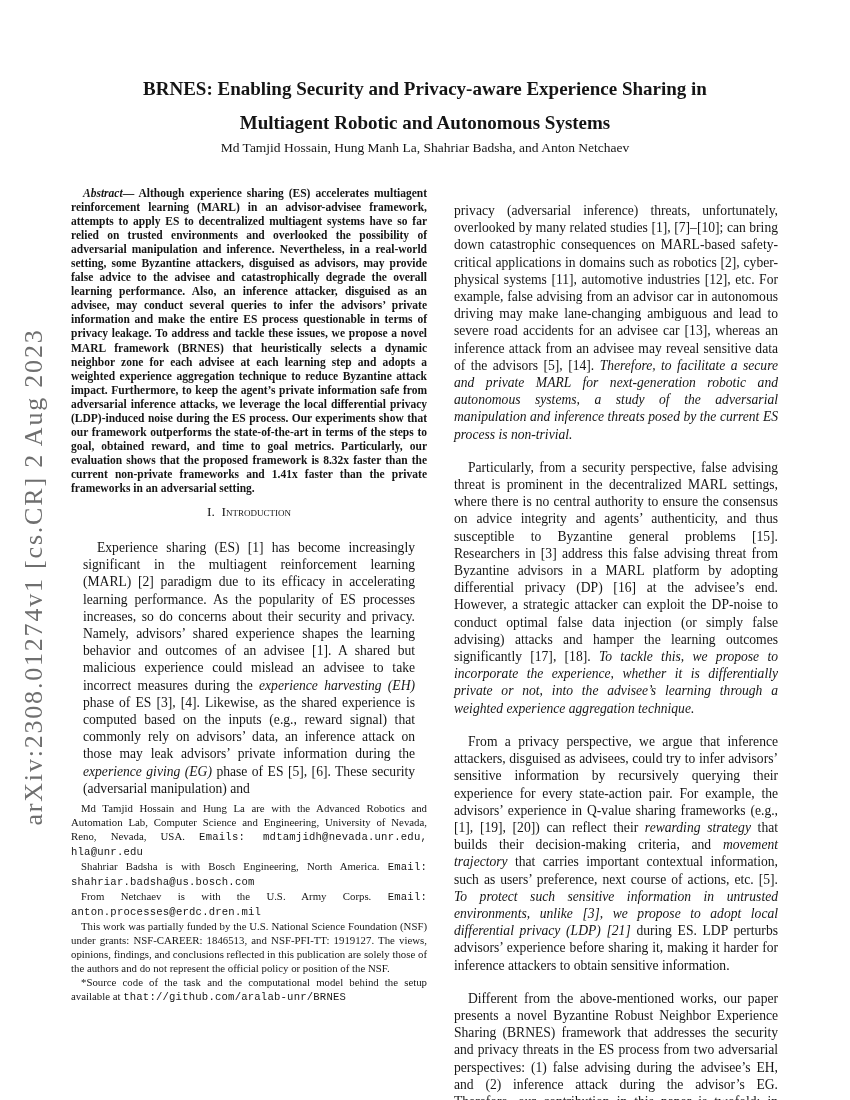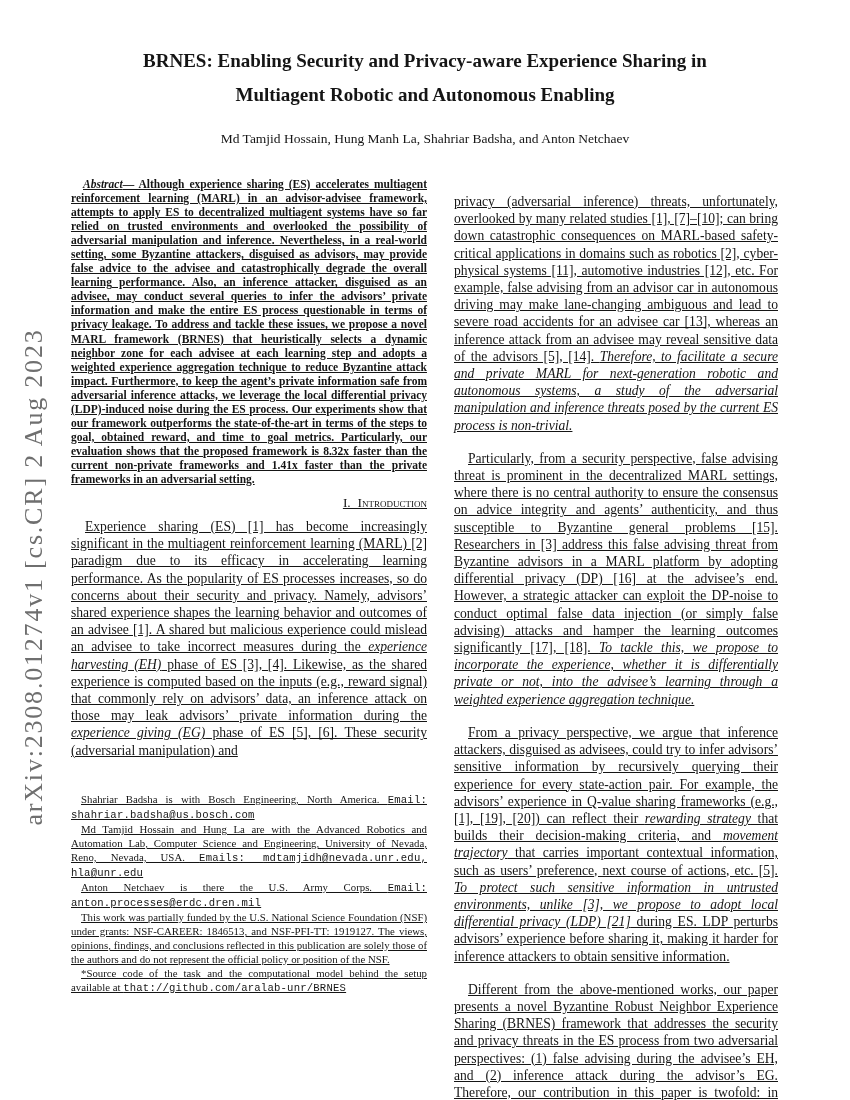--- a/index.html
+++ b/index.html
@@ -16,64 +16,63 @@
   .watermark {
     position: absolute;
     left: 34px;
     top: 577px;
     transform: translate(-50%, -50%) rotate(-90deg);
     white-space: nowrap;
     font-size: 26px;
     letter-spacing: 1.8px;
     color: #6f6f6f;
   }
-  .title-block { padding-top: 44px; text-align: center; }
+  .title-block { padding-top: 72px; text-align: center; }
   .paper-title {
     font-size: 19px;
     font-weight: bold;
     line-height: 34px;
     margin: 0;
   }
   .paper-authors {
-    margin-top: 19px;
+    margin-top: 0;
     font-size: 13.5px;
   }
   .columns {
     margin: 30px 55px 0 71px;
     display: flex;
     gap: 11px;
     height: 818px;
-    text-decoration: underline;
   }
   .col { width: 356px; flex: 0 0 356px; }
   .col-left { display: flex; flex-direction: column; }
   .abstract-para {
     font-size: 11.5px;
     font-weight: bold;
     line-height: 14.05px;
     text-align: justify;
     text-indent: 12px;
     hyphens: auto;
     flex-shrink: 0;
     margin: 0;
   }
   .section-heading {
-    text-align: right;
+    text-align: center;
     font-size: 13.5px;
     font-variant: small-caps;
     margin: 9px 0 7px 0;
     flex-shrink: 0;
   }
   .body-para {
     font-size: 13.6px;
     line-height: 17.2px;
     text-align: justify;
     text-indent: 14px;
     hyphens: auto;
-    margin: 0;
+    margin: 12px;
   }
   .body-para.no-indent { text-indent: 0; }
   .intro-flow { flex-shrink: 1; min-height: 0; overflow: hidden; }
   .footnotes {
     margin-top: auto;
     flex-shrink: 0;
     font-size: 10.8px;
     line-height: 14px;
     text-align: justify;
     hyphens: auto;
@@ -91,37 +90,37 @@
 </head>
 <body>
 
 <div class="page">
 
   <div class="watermark">arXiv:2308.01274v1  [cs.CR]  2 Aug 2023</div>
 
   <div class="title-block">
     <h1 class="paper-title">
       <span>BRNES: Enabling Security and Privacy-aware Experience Sharing in</span><br>
-      <span>Multiagent Robotic and Autonomous Enabling</span>
+      <span>Multiagent Robotic and Autonomous Systems</span>
     </h1>
     <div class="paper-authors">Md Tamjid Hossain, Hung Manh La, Shahriar Badsha, and Anton Netchaev</div>
   </div>
 
   <div class="columns">
 
     <div class="col col-left">
       <p class="abstract-para"><span class="seg-label">Abstract</span><span>— Although experience sharing (ES) accelerates multiagent reinforcement learning (MARL) in an advisor-advisee framework, attempts to apply ES to decentralized multiagent systems have so far relied on trusted environments and overlooked the possibility of adversarial manipulation and inference. Nevertheless, in a real-world setting, some Byzantine attackers, disguised as advisors, may provide false advice to the advisee and catastrophically degrade the overall learning performance. Also, an inference attacker, disguised as an advisee, may conduct several queries to infer the advisors’ private information and make the entire ES process questionable in terms of privacy leakage. To address and tackle these issues, we propose a novel MARL framework (BRNES) that heuristically selects a dynamic neighbor zone for each advisee at each learning step and adopts a weighted experience aggregation technique to reduce Byzantine attack impact. Furthermore, to keep the agent’s private information safe from adversarial inference attacks, we leverage the local differential privacy (LDP)-induced noise during the ES process. Our experiments show that our framework outperforms the state-of-the-art in terms of the steps to goal, obtained reward, and time to goal metrics. Particularly, our evaluation shows that the proposed framework is 8.32x faster than the current non-private frameworks and 1.41x faster than the private frameworks in an adversarial setting.</span></p>
       <div class="section-heading">I.&nbsp;&nbsp;Introduction</div>
       <div class="intro-flow">
         <p class="body-para"><span>Experience sharing (ES) [1] has become increasingly significant in the multiagent reinforcement learning (MARL) [2] paradigm due to its efficacy in accelerating learning performance. As the popularity of ES processes increases, so do concerns about their security and privacy. Namely, advisors’ shared experience shapes the learning behavior and outcomes of an advisee [1]. A shared but malicious experience could mislead an advisee to take incorrect measures during the </span><span class="seg-i">experience harvesting (EH)</span><span> phase of ES [3], [4]. Likewise, as the shared experience is computed based on the inputs (e.g., reward signal) that commonly rely on advisors’ data, an inference attack on those may leak advisors’ private information during the </span><span class="seg-i">experience giving (EG)</span><span> phase of ES [5], [6]. These security (adversarial manipulation) and</span></p>
       </div>
       <div class="footnotes">
+        <p class="footnote"><span>Md Tamjid Hossain and Hung La are with the Advanced Robotics and Automation Lab, Computer Science and Engineering, University of Nevada, Reno, Nevada, USA. </span><span class="seg-m">Emails: </span><span class="seg-m">mdtamjidh@nevada.unr.edu, hla@unr.edu</span></p>
         <p class="footnote"><span>Shahriar Badsha is with Bosch Engineering, North America. </span><span class="seg-m">Email: </span><span class="seg-m">shahriar.badsha@us.bosch.com</span></p>
-        <p class="footnote"><span>Md Tamjid Hossain and Hung La are with the Advanced Robotics and Automation Lab, Computer Science and Engineering, University of Nevada, Reno, Nevada, USA. </span><span class="seg-m">Emails: </span><span class="seg-m">mdtamjidh@nevada.unr.edu, hla@unr.edu</span></p>
-        <p class="footnote"><span>Anton Netchaev is there the U.S. Army Corps. </span><span class="seg-m">Email: </span><span class="seg-m">anton.processes@erdc.dren.mil</span></p>
+        <p class="footnote"><span>From Netchaev is with the U.S. Army Corps. </span><span class="seg-m">Email: </span><span class="seg-m">anton.processes@erdc.dren.mil</span></p>
         <p class="footnote"><span>This work was partially funded by the U.S. National Science Foundation (NSF) under grants: NSF-CAREER: 1846513, and NSF-PFI-TT: 1919127. The views, opinions, findings, and conclusions reflected in this publication are solely those of the authors and do not represent the official policy or position of the NSF.</span></p>
         <p class="footnote"><span>*Source code of the task and the computational model behind the setup available at </span><span class="seg-m">that://github.com/aralab-unr/BRNES</span></p>
       </div>
     </div>
 
     <div class="col col-right">
       <p class="body-para no-indent"><span>privacy (adversarial inference) threats, unfortunately, overlooked by many related studies [1], [7]–[10]; can bring down catastrophic consequences on MARL-based safety-critical applications in domains such as robotics [2], cyber-physical systems [11], automotive industries [12], etc. For example, false advising from an advisor car in autonomous driving may make lane-changing ambiguous and lead to severe road accidents for an advisee car [13], whereas an inference attack from an advisee may reveal sensitive data of the advisors [5], [14]. </span><span class="seg-i">Therefore, to facilitate a secure and private MARL for next-generation robotic and autonomous systems, a study of the adversarial manipulation and inference threats posed by the current ES process is non-trivial.</span></p>
       <p class="body-para"><span>Particularly, from a security perspective, false advising threat is prominent in the decentralized MARL settings, where there is no central authority to ensure the consensus on advice integrity and agents’ authenticity, and thus susceptible to Byzantine general problems [15]. Researchers in [3] address this false advising threat from Byzantine advisors in a MARL platform by adopting differential privacy (DP) [16] at the advisee’s end. However, a strategic attacker can exploit the DP-noise to conduct optimal false data injection (or simply false advising) attacks and hamper the learning outcomes significantly [17], [18]. </span><span class="seg-i">To tackle this, we propose to incorporate the experience, whether it is differentially private or not, into the advisee’s learning through a weighted experience aggregation technique.</span></p>
       <p class="body-para"><span>From a privacy perspective, we argue that inference attackers, disguised as advisees, could try to infer advisors’ sensitive information by recursively querying their experience for every state-action pair. For example, the advisors’ experience in Q-value sharing frameworks (e.g., [1], [19], [20]) can reflect their </span><span class="seg-i">rewarding strategy</span><span> that builds their decision-making criteria, and </span><span class="seg-i">movement trajectory</span><span> that carries important contextual information, such as users’ preference, next course of actions, etc. [5]. </span><span class="seg-i">To protect such sensitive information in untrusted environments, unlike [3], we propose to adopt local differential privacy (LDP) [21]</span><span> during ES. LDP perturbs advisors’ experience before sharing it, making it harder for inference attackers to obtain sensitive information.</span></p>
       <p class="body-para"><span>Different from the above-mentioned works, our paper presents a novel Byzantine Robust Neighbor Experience Sharing (BRNES) framework that addresses the security and privacy threats in the ES process from two adversarial perspectives: (1) false advising during the advisee’s EH, and (2) inference attack during the advisor’s EG. Therefore, our contribution in this paper is twofold: in decentralized EH, we address the security attacks from </span><span class="seg-i">Byzantine attackers</span><span>,</span></p>

